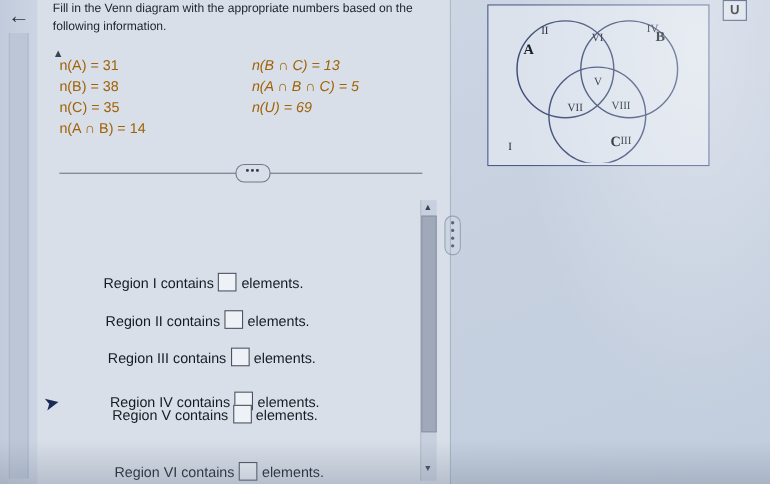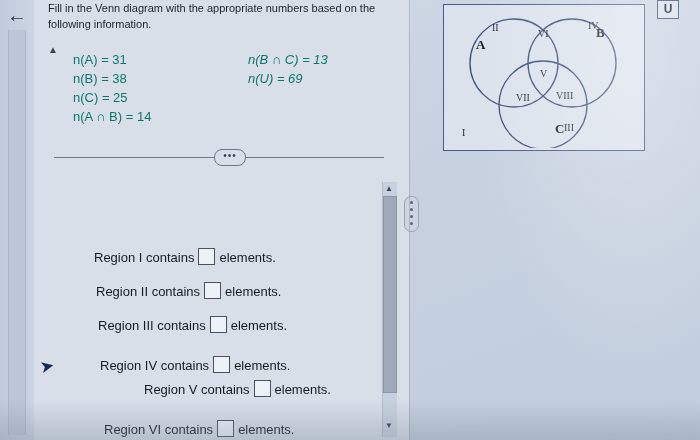--- a/index.html
+++ b/index.html
@@ -67,23 +67,22 @@
     position: absolute;
     left: 14px; top: 44px;
     font-size: 10px; color: #3b4350;
   }
 
   
   .given {
     position: absolute;
     left: 20px; top: 50px;
     font-size: 13px;
-    color: #0f766e;
+    color: #a16207;
     line-height: 19px;
-    margin-left: 19px;
   }
   .given .col2 {
     position: absolute;
     left: 175px; top: 0;
     white-space: nowrap;
     font-style: italic;
   }
   .given .col1 { white-space: nowrap; }
 
   
@@ -254,25 +253,26 @@
 <div class="qpanel">
 
   <div class="qtext">Fill in the Venn diagram with the appropriate numbers based on the following information.</div>
 
   <div class="panel-up-arrow">▲</div>
 
   <div class="given">
     <div class="col1">
       <div>n(A) = 31</div>
       <div>n(B) = 38</div>
-      <div>n(C) = 25</div>
+      <div>n(C) = 35</div>
       <div>n(A ∩ B) = 14</div>
     </div>
     <div class="col2">
       <div>n(B ∩ C) = 13</div>
+      <div>n(A ∩ B ∩ C) = 5</div>
       <div>n(U) = 69</div>
     </div>
   </div>
 
   <div class="divider"></div>
   <div class="ellipsis-pill">•••</div>
 
 
   <div class="region-row" style="left:60px; top:248px;">
     <span>Region I contains</span><span class="blank"></span><span>elements.</span>
@@ -283,21 +283,21 @@
   </div>
 
   <div class="region-row" style="left:64px; top:316px;">
     <span>Region III contains</span><span class="blank"></span><span>elements.</span>
   </div>
 
   <div class="region-row" style="left:66px; top:356px;">
     <span>Region IV contains</span><span class="blank"></span><span>elements.</span>
   </div>
 
-  <div class="region-row" style="left:68px; top:380px;margin-left:42px;">
+  <div class="region-row" style="left:68px; top:368px;">
     <span>Region V contains</span><span class="blank"></span><span>elements.</span>
   </div>
 
   <div class="region-row" style="left:70px; top:420px;">
     <span>Region VI contains</span><span class="blank"></span><span>elements.</span>
   </div>
 </div>
 
 <div class="panel-scroll-track"></div>
 <div class="panel-scroll-up">▲</div>

